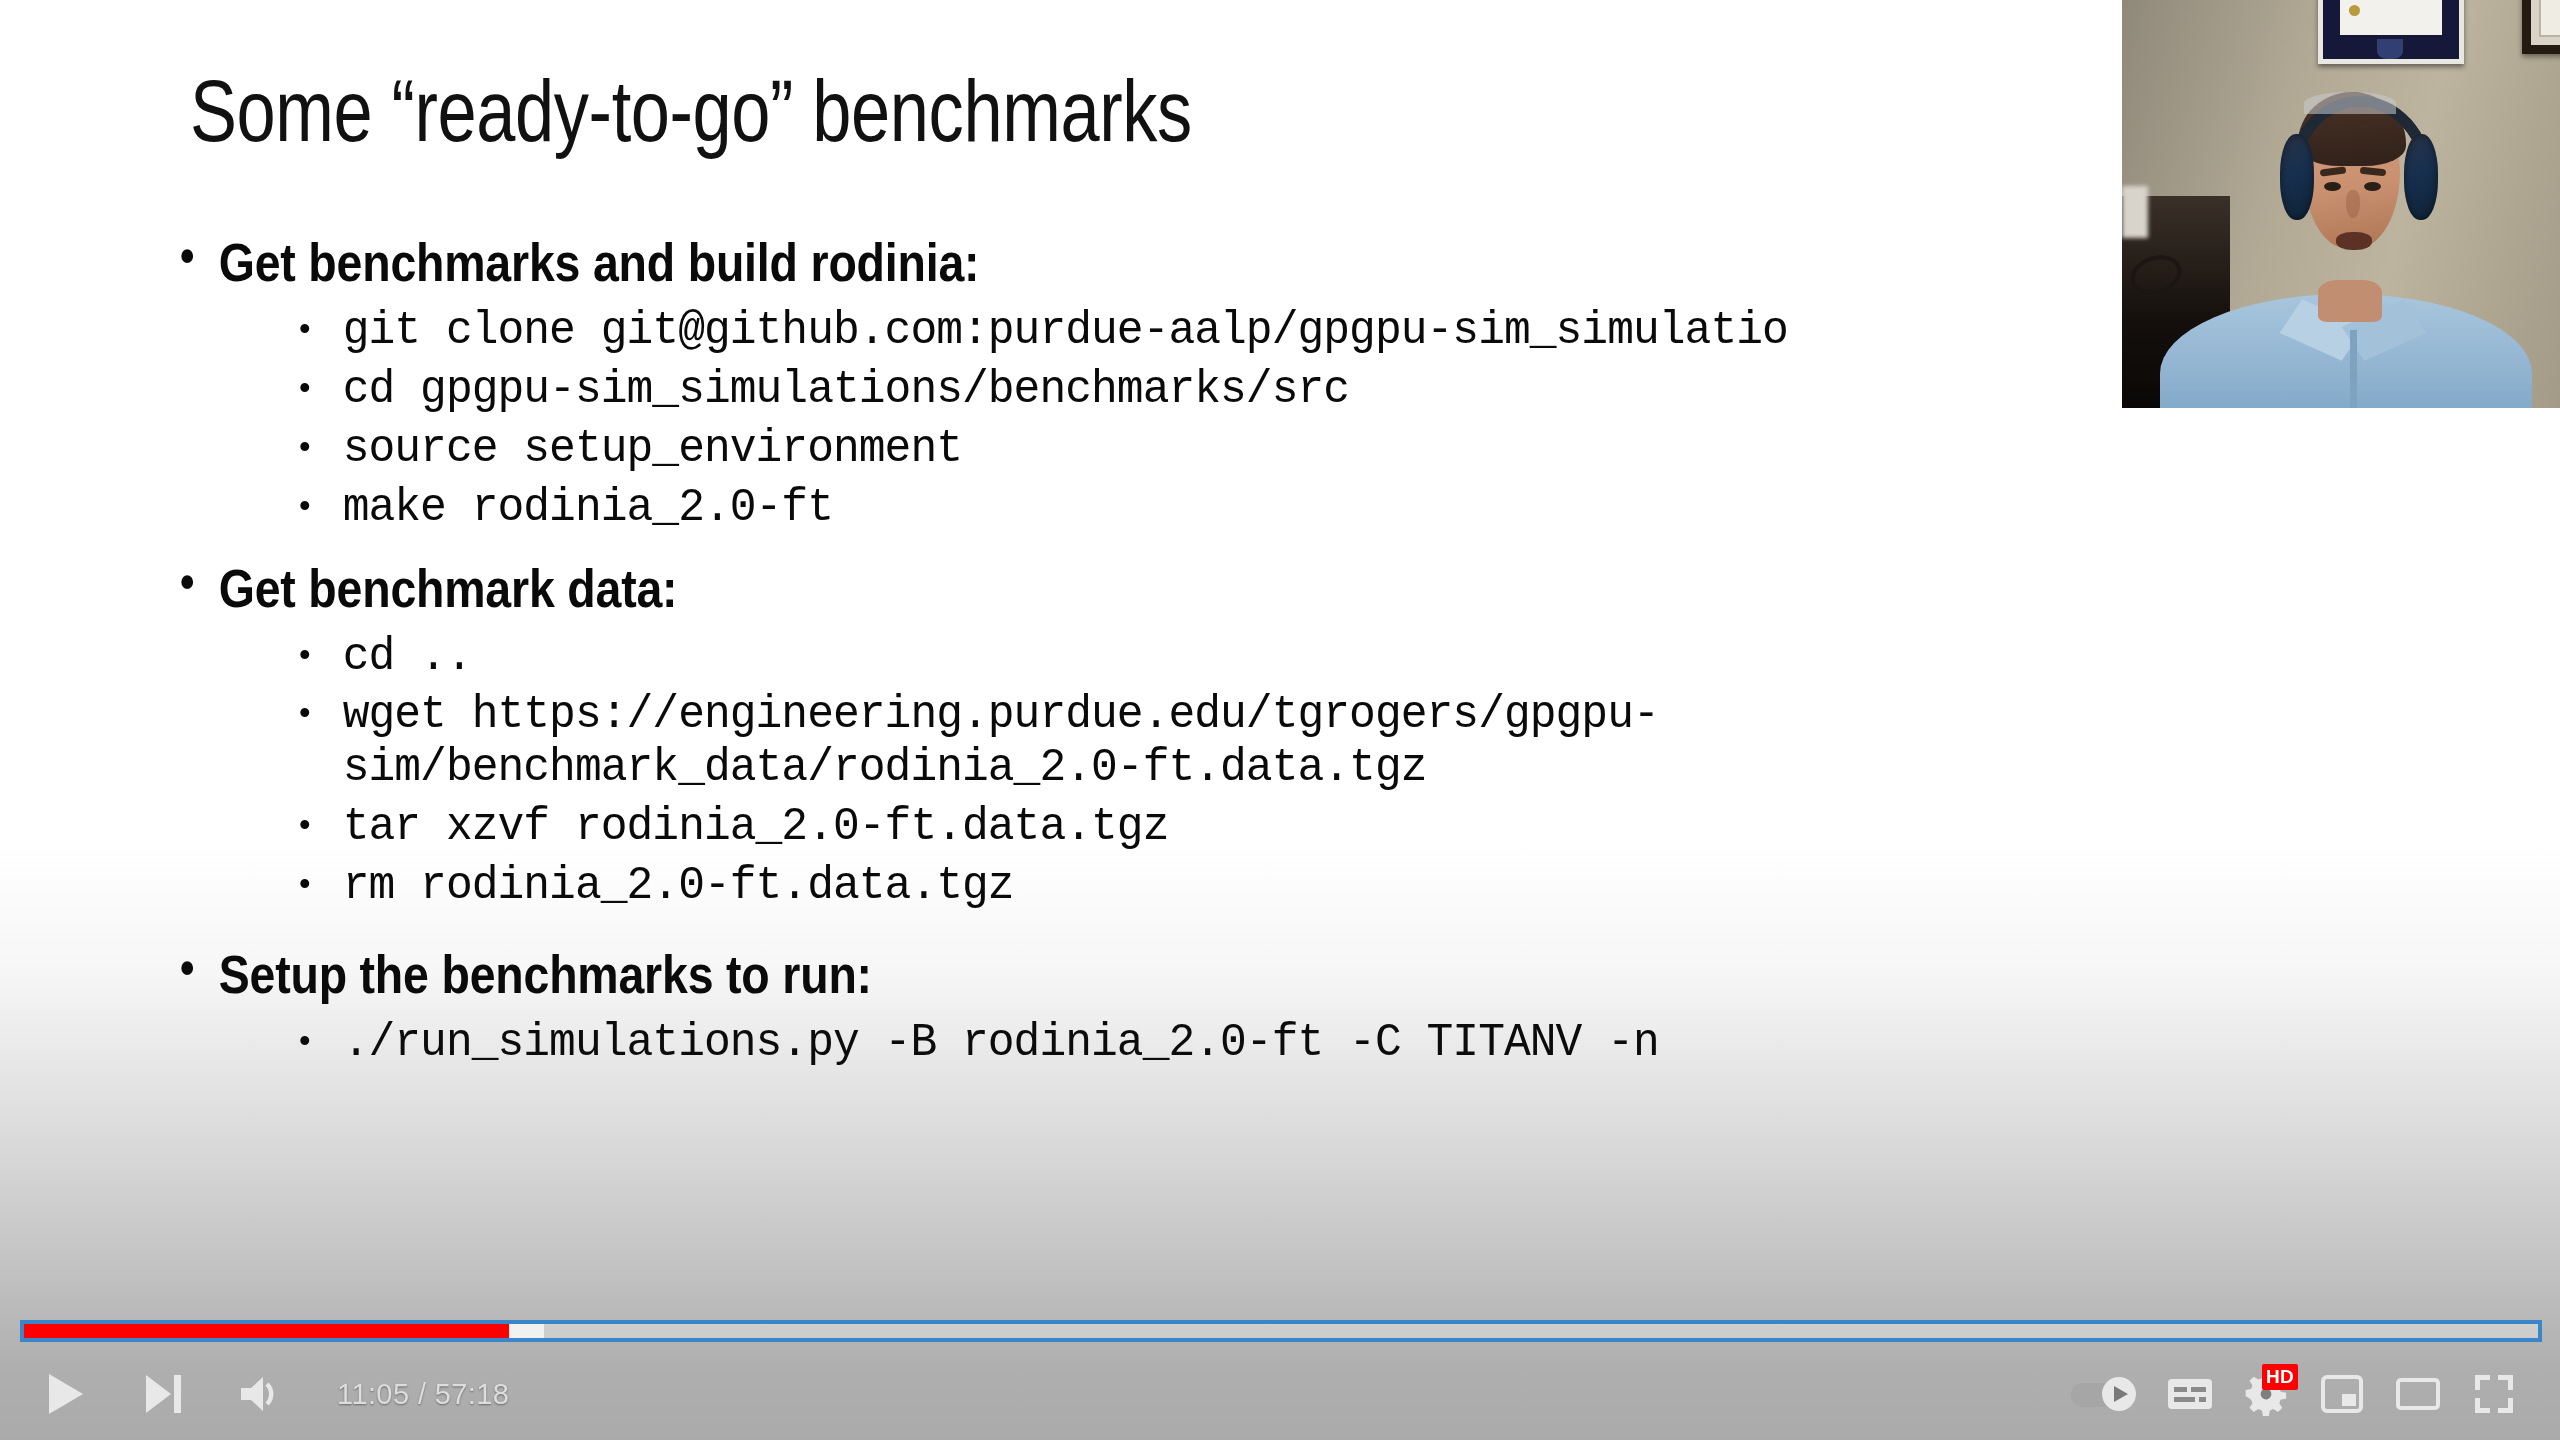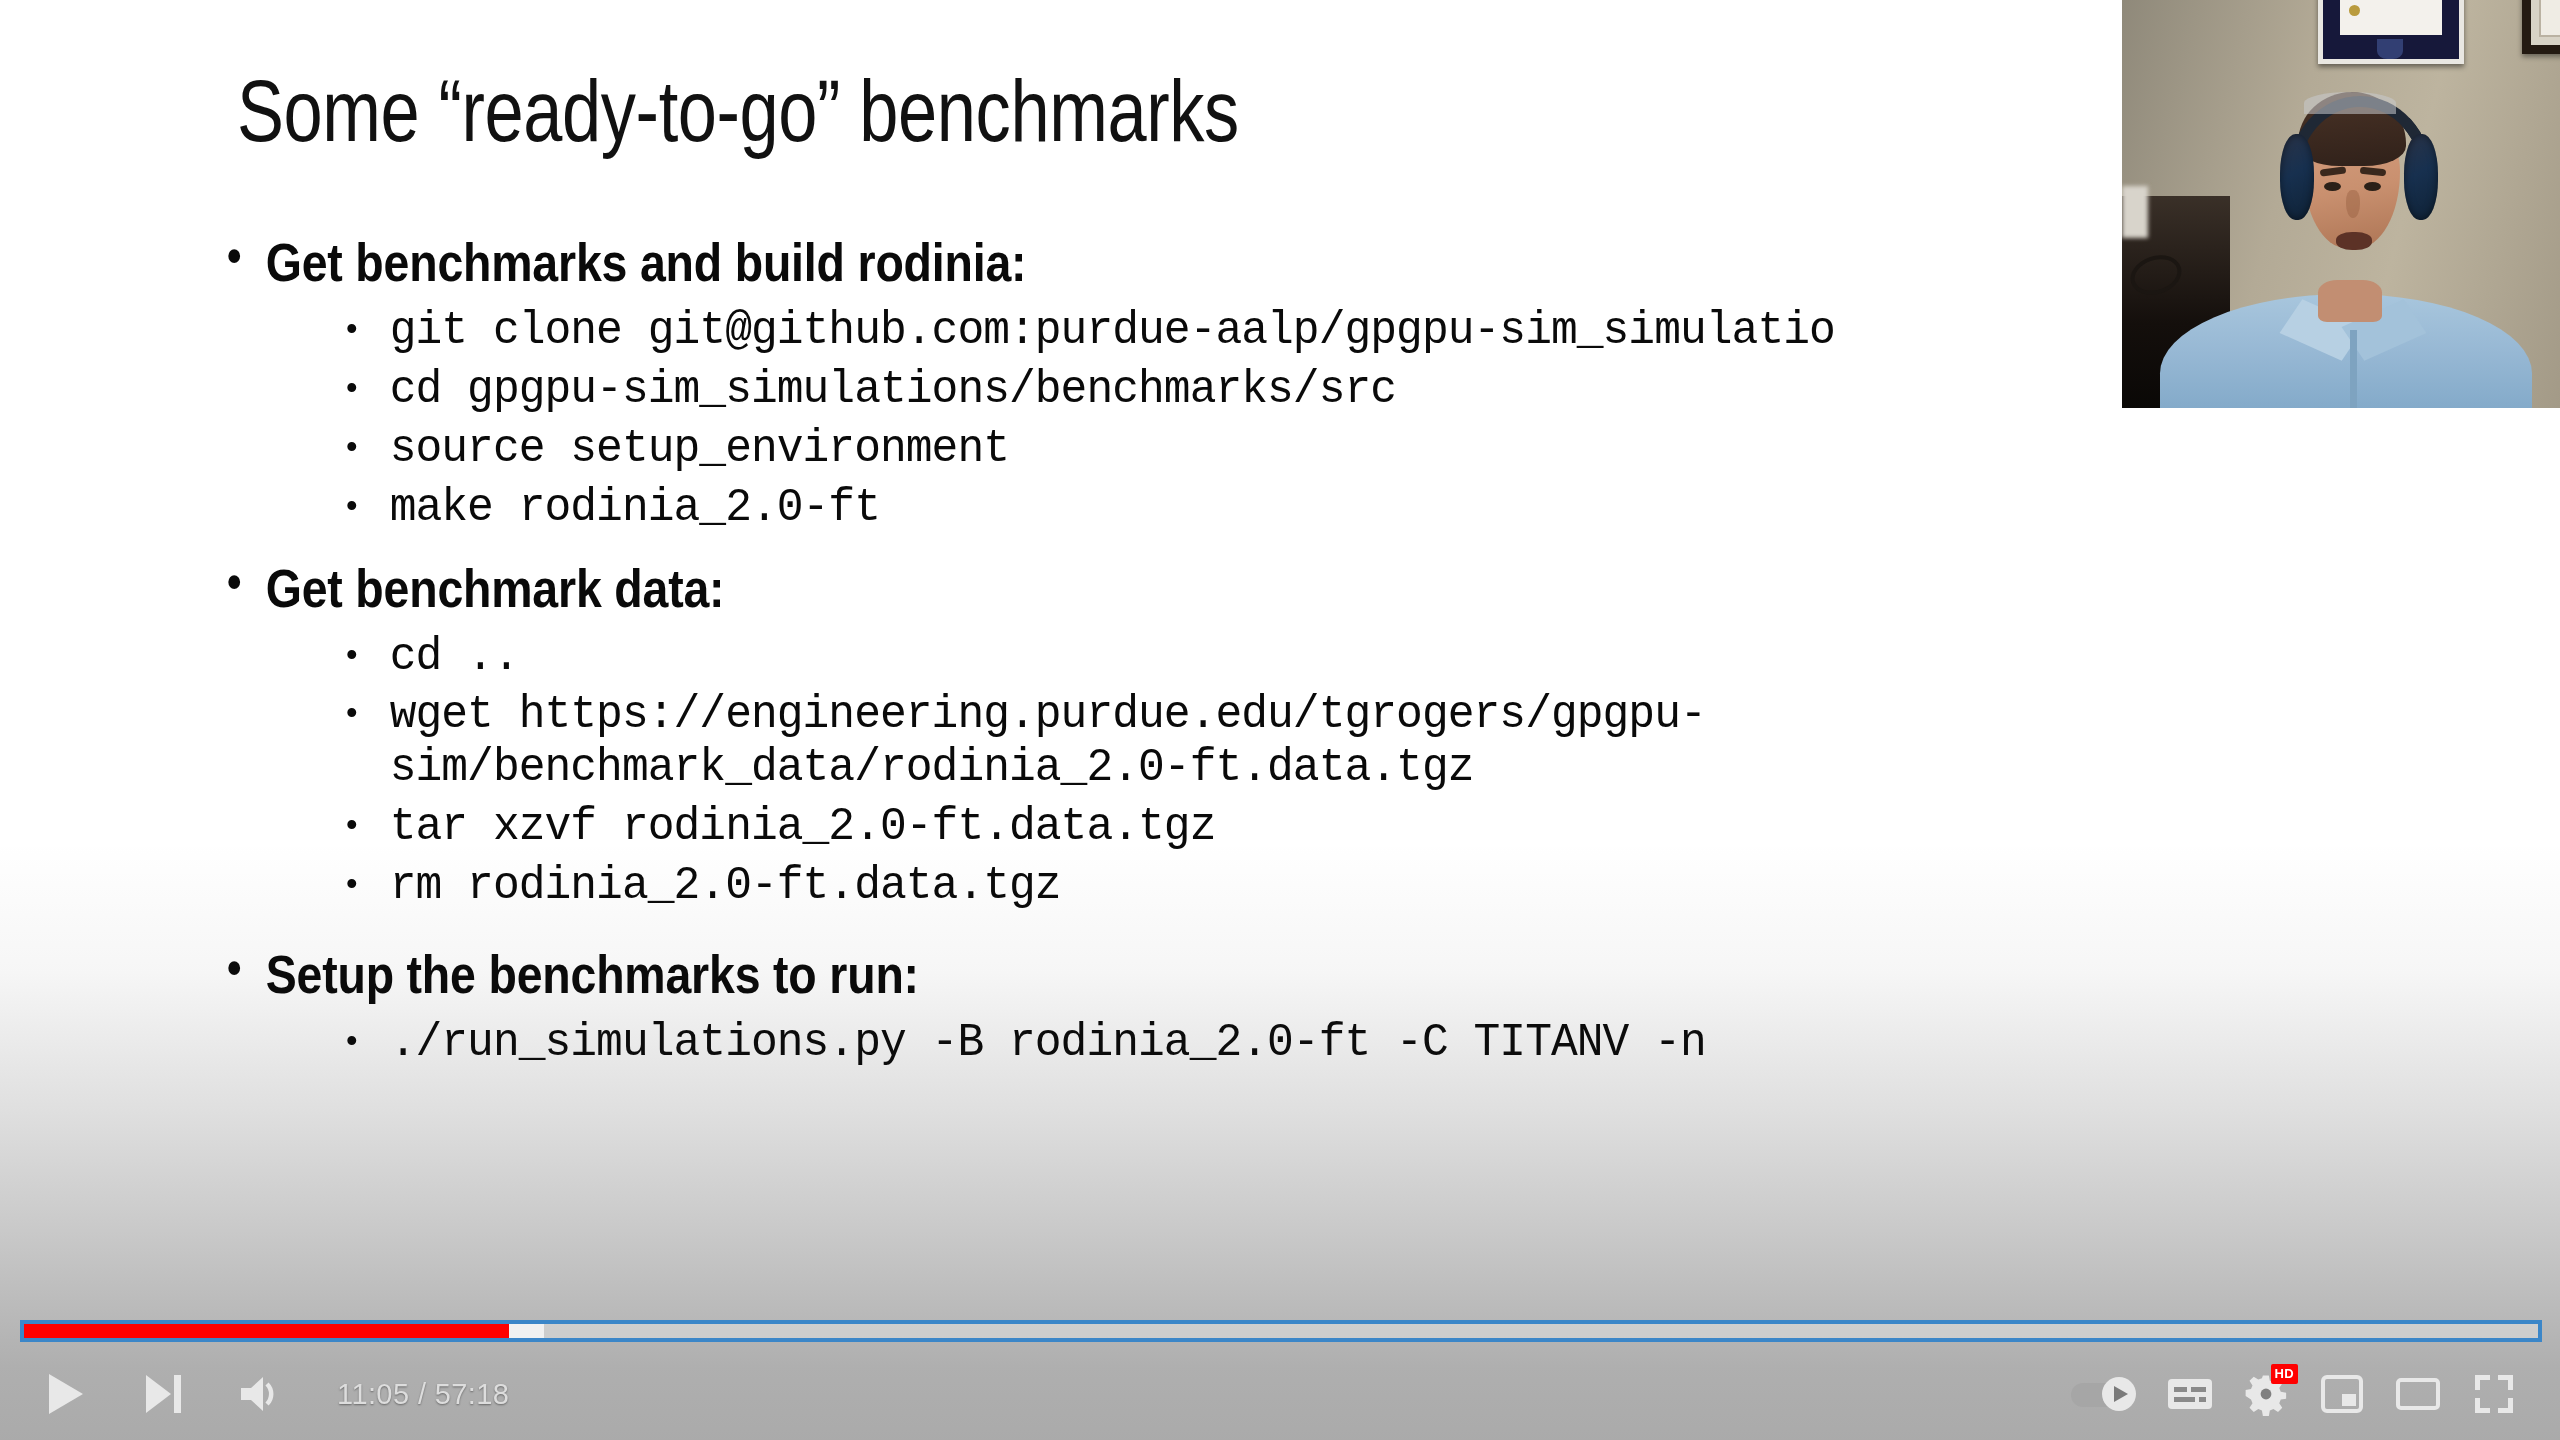--- a/index.html
+++ b/index.html
@@ -20,21 +20,20 @@
     height: 1440px;
     overflow: hidden;
     background: #ffffff;
   }
 
   
   #slide {
     position: absolute;
     inset: 0;
     background: #ffffff;
-    margin-left: 47px;
   }
 
   #slide-title {
     position: absolute;
     left: 190px;
     top: 65px;
     font-family: "Liberation Sans Narrow", "Liberation Sans", sans-serif;
     font-size: 88px;
     font-weight: 400;
     color: #111111;
@@ -392,21 +391,21 @@
     white-space: nowrap;
     text-shadow: 0 1px 2px rgba(0,0,0,.4);
   }
   #hd-badge {
     position: absolute;
     right: 6px;
     top: 8px;
     background: #ff0000;
     color: #ffffff;
     font-family: "Liberation Sans", sans-serif;
-    font-size: 13px;
+    font-size: 19px;
     font-weight: 700;
     line-height: 1;
     padding: 3px 4px 4px 4px;
     border-radius: 2px;
     letter-spacing: 0.3px;
   }
   .autoplay-toggle {
     width: 92px;
     height: 76px;
     display: flex;

